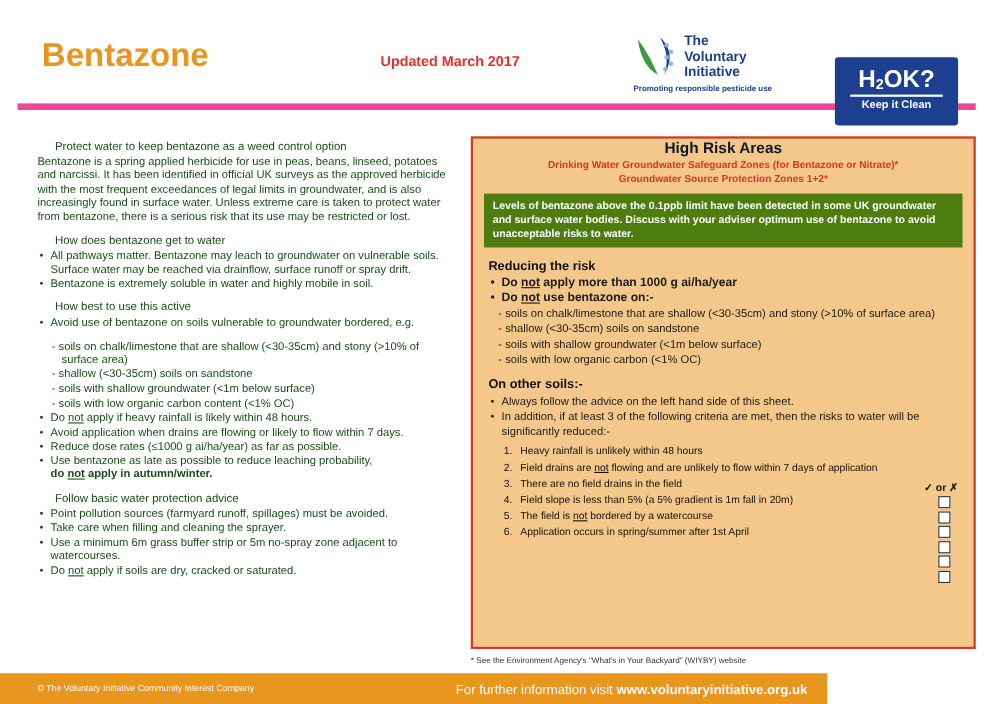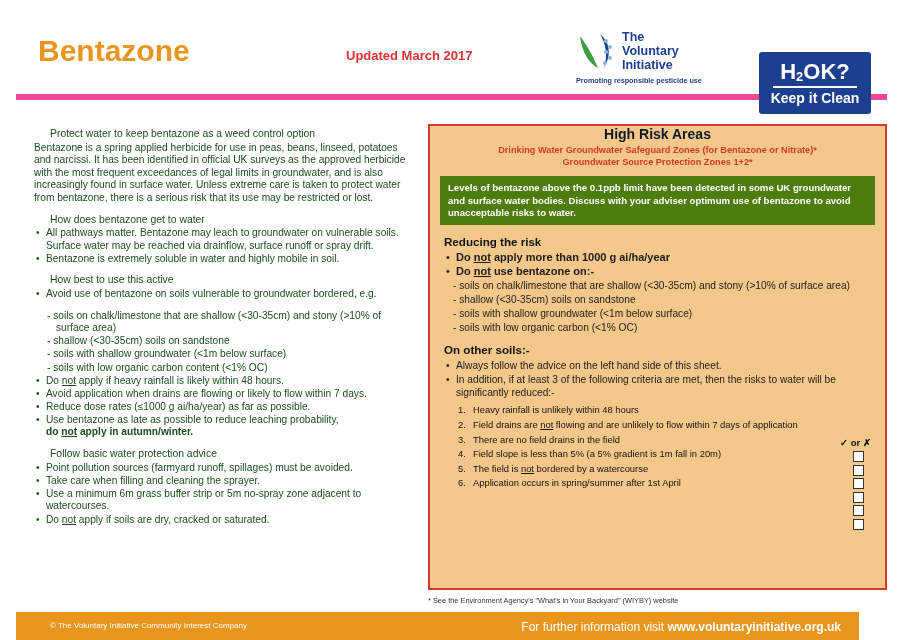--- a/index.html
+++ b/index.html
@@ -85,21 +85,21 @@
     font-weight: bold;
     letter-spacing: 0px;
   }
   .h2ok-main .sub { font-size: 13px; vertical-align: -2px; }
   .h2ok-line {
     width: 84px; height: 2px;
     background: #ffffff;
     margin: 1px auto 2px auto;
   }
   .h2ok-tag {
-    font-size: 14px;
+    font-size: 10px;
     font-weight: bold;
   }
   
   .left-col {
     position: absolute;
     left: 34px; top: 128px;
     width: 375px;
     font-size: 10.2px;
     color: #1b4d1b;
     line-height: 12.6px;
@@ -240,22 +240,22 @@
   }
   .footnote {
     position: absolute;
     left: 428px; top: 596px;
     font-size: 7.4px;
     color: #333;
   }
   
   .footer {
     position: absolute;
-    left: 16px; bottom: 0;
-    width: 843px; height: 28px;
+    left: 0; bottom: 0;
+    width: 752px; height: 28px;
     background: #e8961e;
     color: #ffffff;
     font-size: 8px;
   }
   .footer-left {
     position: absolute;
     left: 34px; top: 9px;
   }
   .footer-right {
     position: absolute;

